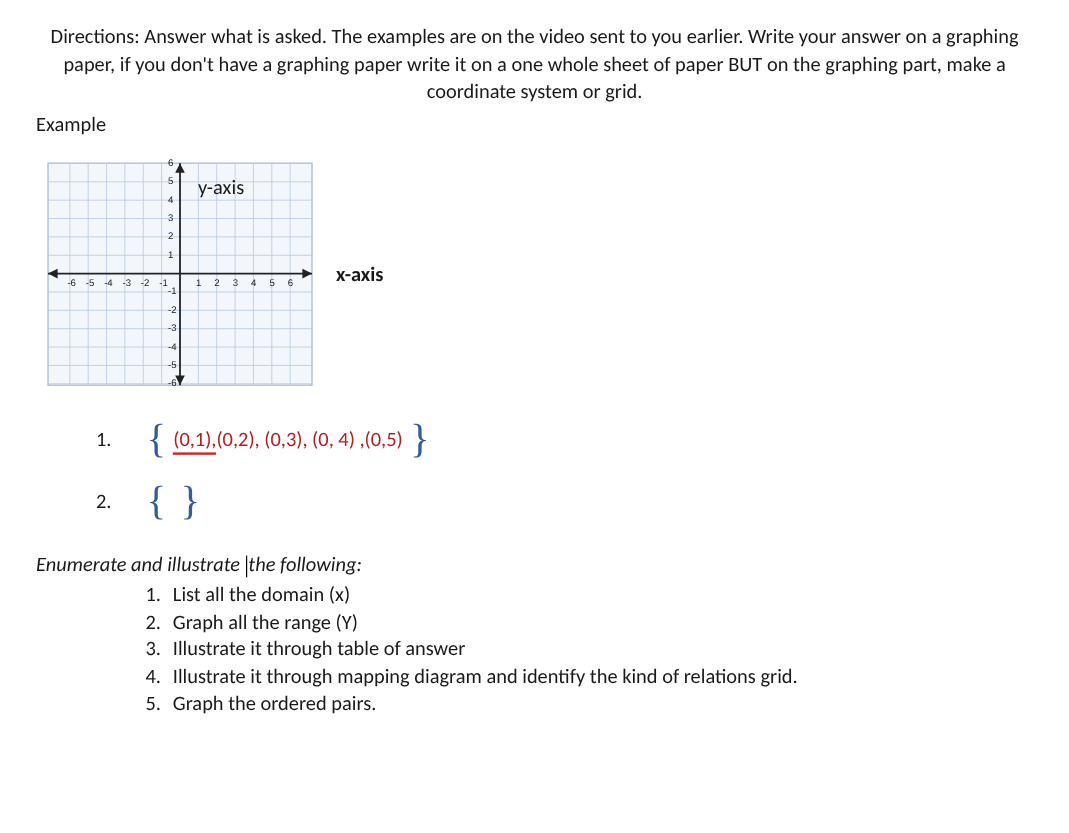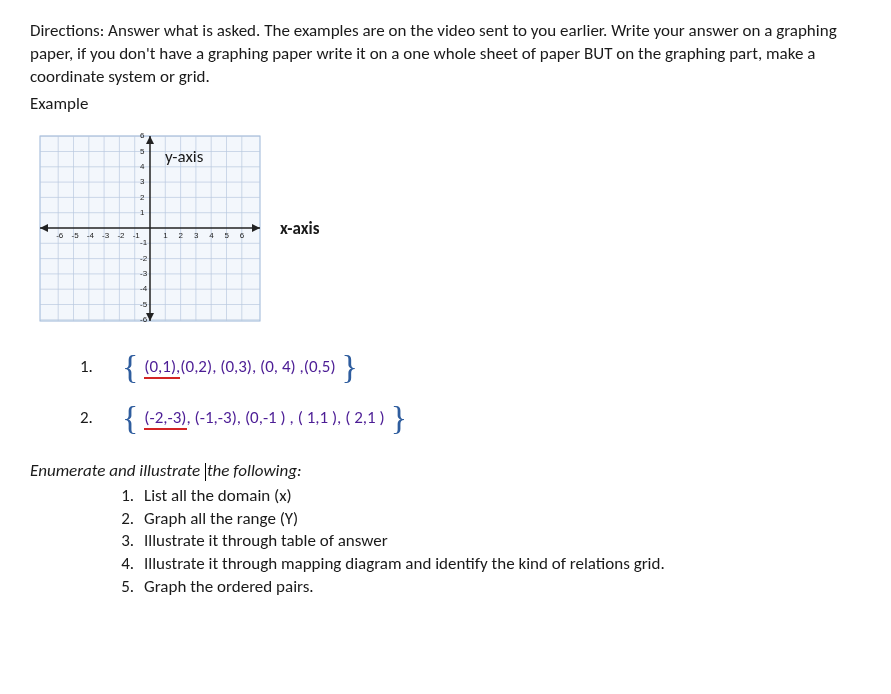--- a/index.html
+++ b/index.html
@@ -6,21 +6,21 @@
     body {
       font-family: Calibri, Arial, sans-serif;
       font-size: 17px;
       color: #1a1a1a;
       background: #fff;
       width: 891px;
       height: 694px;
       padding: 20px 30px;
       line-height: 1.35;
     }
-    .directions { margin-bottom: 4px; }
+    .directions { margin-bottom: 4px; text-align: center; }
     .example-label { margin-bottom: 8px; }
     .graph-block { margin-left: 0px; margin-bottom: 18px; }
     .graph-wrap { position: relative; width: 320px; height: 210px; }
     .yaxis-label { position: absolute; left: 135px; top: -2px; font-weight: 500; margin-top: 24px; }
     .xaxis-label { position: absolute; left: 250px; top: 94px; font-weight: 700; }
     svg.grid { display: block; }
     .set-row {
       display: flex;
       align-items: center;
       margin-left: 50px;
@@ -28,21 +28,21 @@
       margin-bottom: 10px;
     }
     .set-num { width: 36px; }
     .brace {
       font-size: 34px;
       line-height: 0.6;
       color: #2f5d9e;
       padding: 0 6px;
       font-family: 'Cambria Math', serif;
     }
-    .set-content { color: #4c1d95; }
+    .set-content { color: #b91c1c; }
     .u1 { border-bottom: 2px solid #d22424; padding-bottom: 0px; }
     .enumerate-head { margin-top: 30px; font-style: italic; }
     .cursor { display:inline-block; width:0; border-left:1px solid #000; height:1.05em; vertical-align:text-bottom; margin:0 1px; }
     ol.tasks { margin-left: 108px; margin-top: 2px; }
     ol.tasks li { padding-left: 6px; }
     .gridline { stroke: #b9c9e0; stroke-width: 0.7; }
     .axis { stroke: #222; stroke-width: 1.5; }
     .ticktext { font: 8px Arial; fill: #222; dominant-baseline: middle; }
     .arrow { fill: #222; }
   </style>
@@ -123,21 +123,20 @@
 <div id="sets-container">
     <div class="set-row">
       <span class="set-num">1.</span>
       <span class="brace">{</span>
       <span class="set-content black"><span class="u1">(0,1),</span><span>(0,2), (0,3), (0, 4) ,(0,5)</span></span>
       <span class="brace">}</span>
     </div>
     <div class="set-row" style="margin-top: 28px;">
       <span class="set-num">2.</span>
       <span class="brace">{</span>
-      <span class="set-content black"><span class="u1">(-2,-3)</span><span>, (-1,-3), (0,-1 ) , ( 1,1 ),  ( 2,1 )</span></span>
       <span class="brace">}</span>
     </div>
   </div>
 
 <div class="enumerate-head">
   <span>Enumerate and illustrate </span><span class="cursor"></span><span>the following:</span>
 </div>
 <ol class="tasks" id="tasks-list">
     <li>List all the domain (x)</li>
     <li>Graph all the range (Y)</li>

